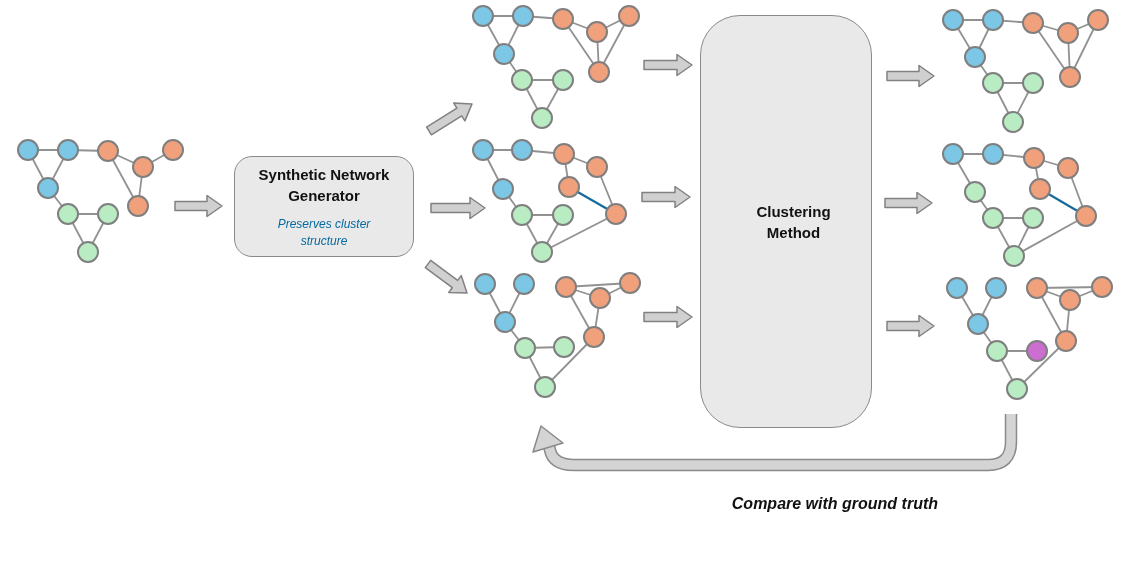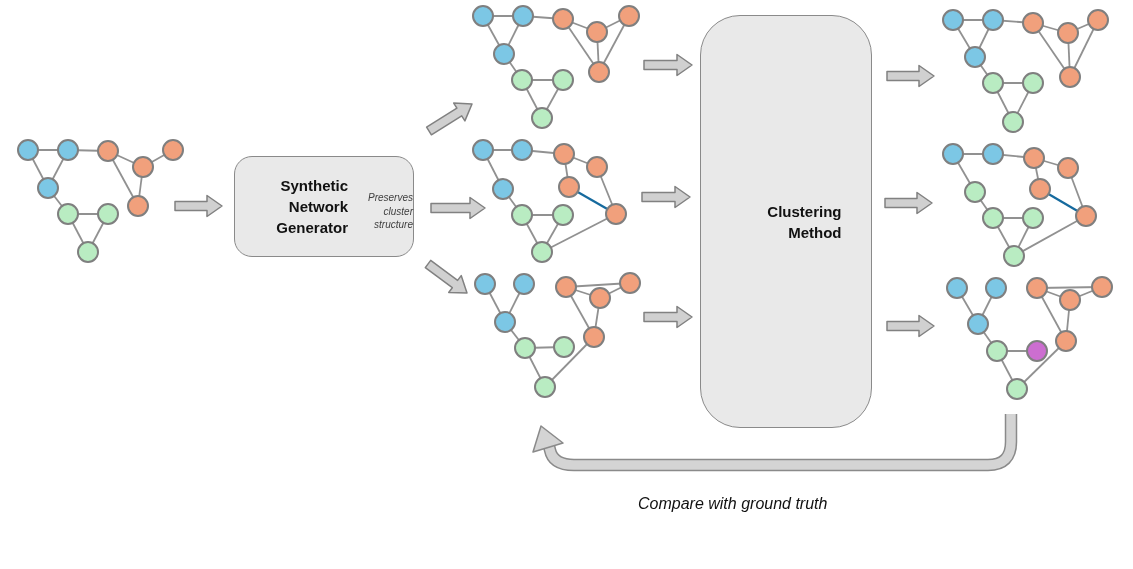--- a/index.html
+++ b/index.html
@@ -1,30 +1,30 @@
 <!DOCTYPE html>
 <html><head>
 <meta charset="utf-8">
 <style>
   html,body{margin:0;padding:0;background:#ffffff;}
   body{font-family:"Liberation Sans", sans-serif;}
   .canvas{position:relative;width:1133px;height:569px;background:#ffffff;overflow:hidden;}
   .canvas svg{position:absolute;left:0;top:0;}
   .box{position:absolute;background:#e9e9e9;border:1.5px solid #8a8a8a;box-sizing:border-box;
-       display:flex;flex-direction:row;align-items:center;justify-content:center;text-align:right;}
+       display:flex;flex-direction:column;align-items:center;justify-content:center;text-align:center;}
   .box-generator{left:234px;top:156px;width:180px;height:101px;border-radius:18px;}
   .box-clustering{left:700px;top:15px;width:172px;height:413px;border-radius:40px;padding-left:15px;}
   .box-title{font-weight:bold;font-size:15px;line-height:1.4;color:#111;}
   .box-generator .box-title{max-width:150px;}
   .box-clustering .box-title{max-width:96px;}
-  .box-subtitle{font-style:italic;font-size:10px;line-height:1.35;color:#404040;margin-top:10px;}
+  .box-subtitle{font-style:italic;font-size:12px;line-height:1.35;color:#0369a1;margin-top:10px;}
   .box-generator .box-subtitle{max-width:140px;}
   .box-clustering .box-subtitle{max-width:150px;}
-  .caption{position:absolute;left:638px;top:495px;width:300px;text-align:left;
-           font-style:italic;font-size:16px;color:#111;}
+  .caption{position:absolute;left:638px;top:495px;width:300px;text-align:right;
+           font-style:italic;font-size:16px;color:#111;font-weight:bold;}
 </style>
 </head>
 <body>
 
 <div class="canvas">
   <svg id="net-svg" width="1133" height="569" viewBox="0 0 1133 569">
       <polygon points="175.0,210.5 207.0,210.5 207.0,216.5 222.0,206.0 207.0,195.5 207.0,201.5 175.0,201.5" fill="#d0d0d0" stroke="#818181" stroke-width="1.5" stroke-linejoin="round"></polygon>
       <polygon points="431.4,134.8 461.7,115.8 464.9,120.9 472.0,104.0 453.7,103.1 456.9,108.2 426.6,127.2" fill="#d0d0d0" stroke="#818181" stroke-width="1.5" stroke-linejoin="round"></polygon>
       <polygon points="431.0,212.5 470.0,212.5 470.0,218.5 485.0,208.0 470.0,197.5 470.0,203.5 431.0,203.5" fill="#d0d0d0" stroke="#818181" stroke-width="1.5" stroke-linejoin="round"></polygon>
       <polygon points="425.3,267.6 452.3,287.7 448.7,292.5 467.0,293.0 461.2,275.6 457.6,280.4 430.7,260.4" fill="#d0d0d0" stroke="#818181" stroke-width="1.5" stroke-linejoin="round"></polygon>

